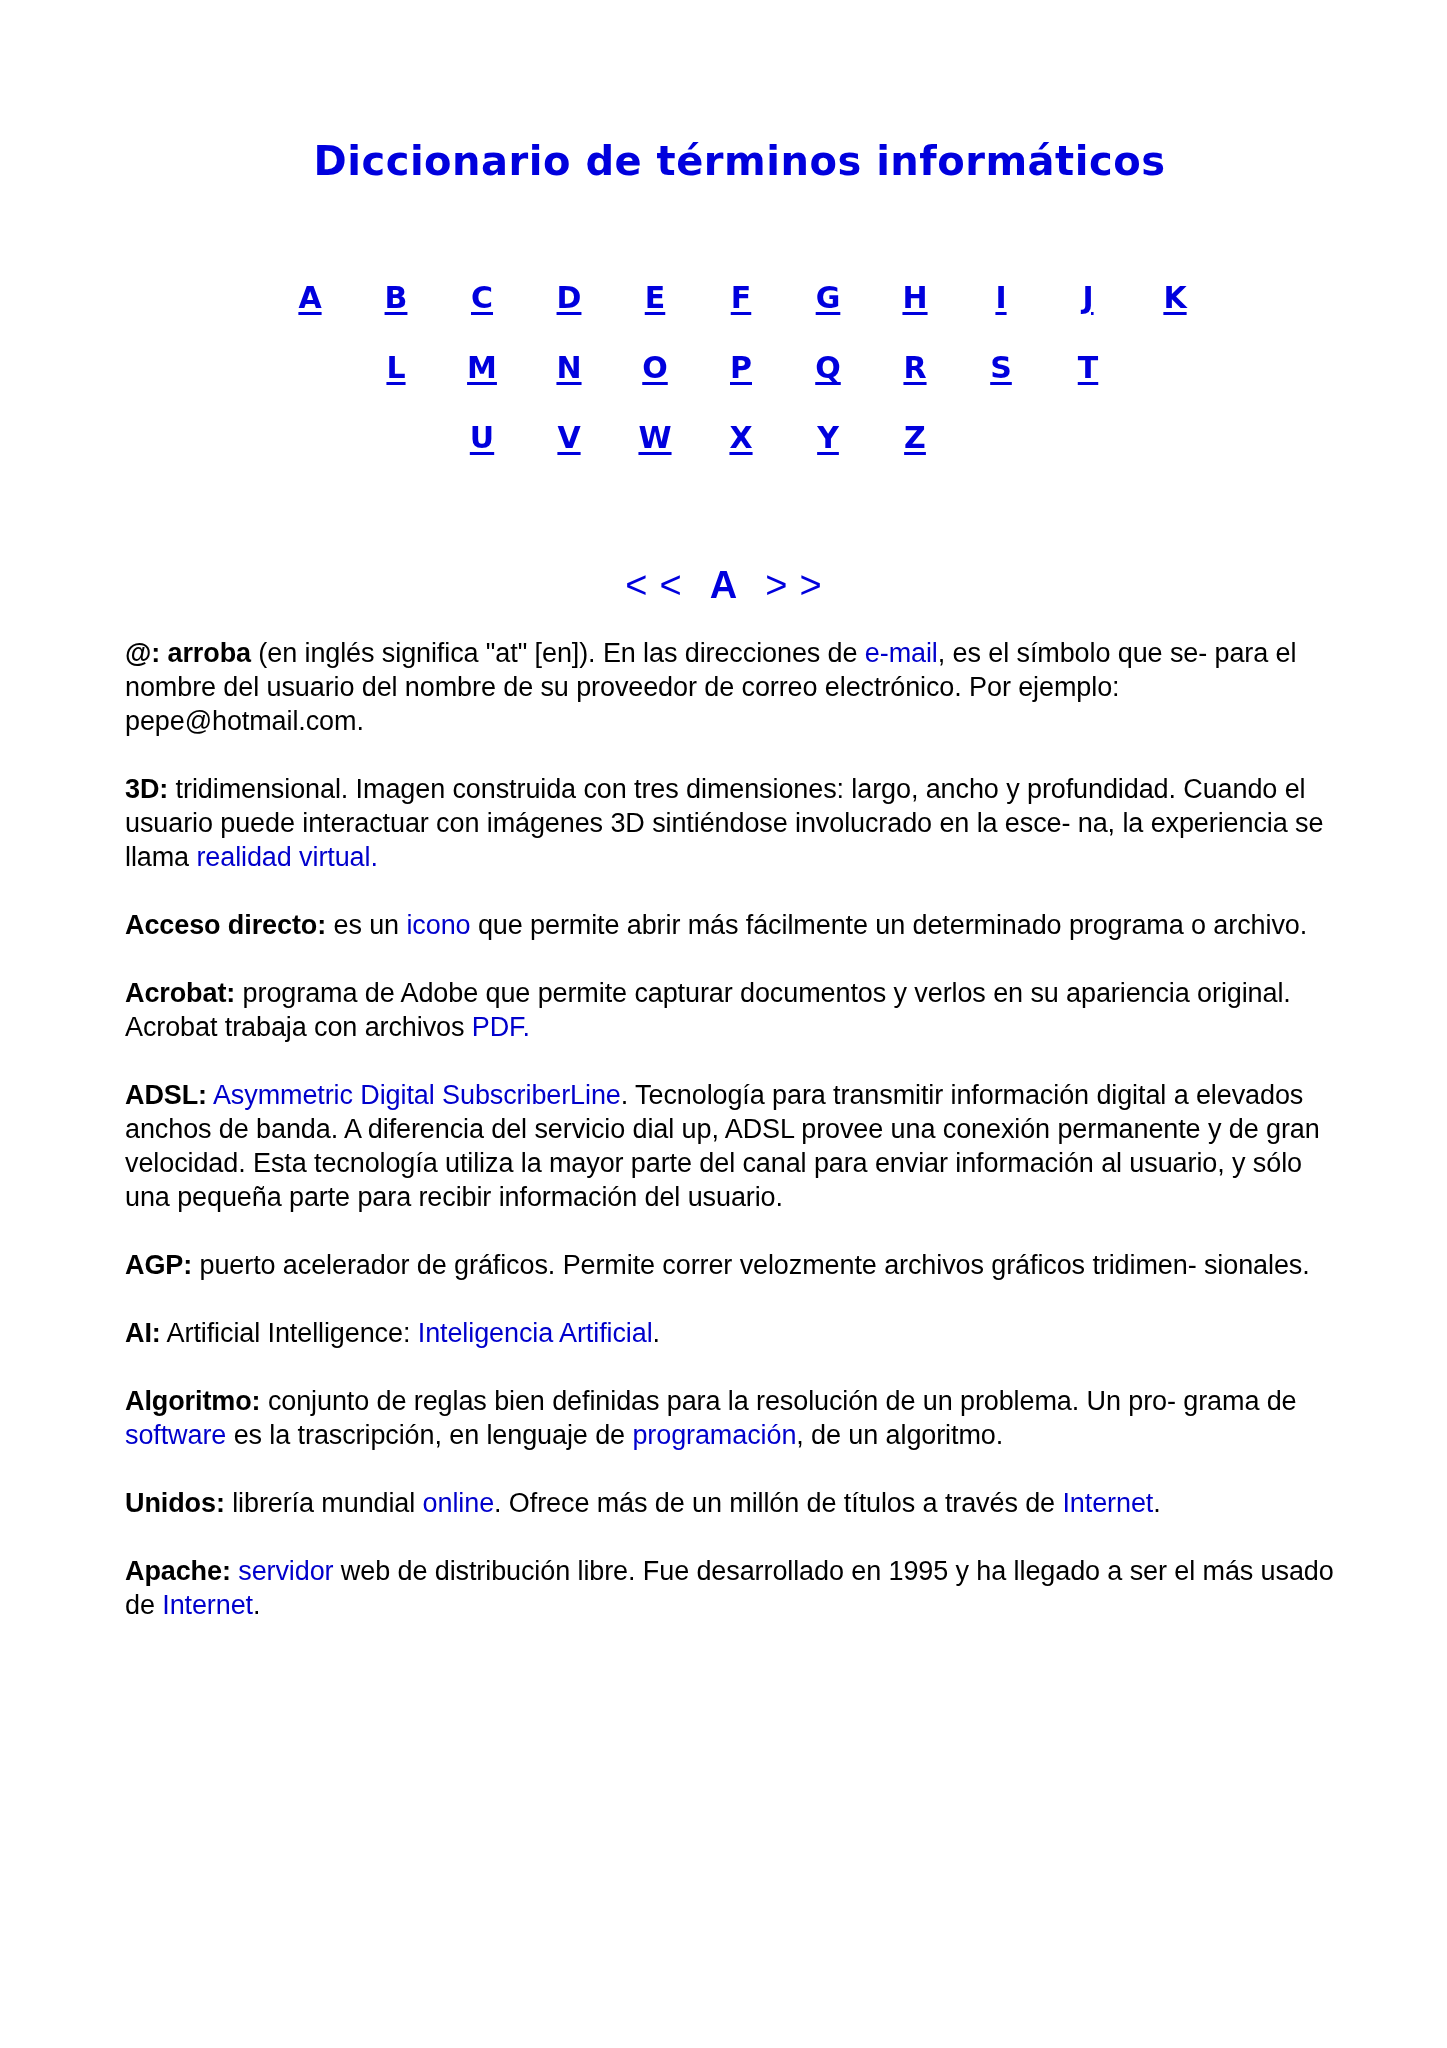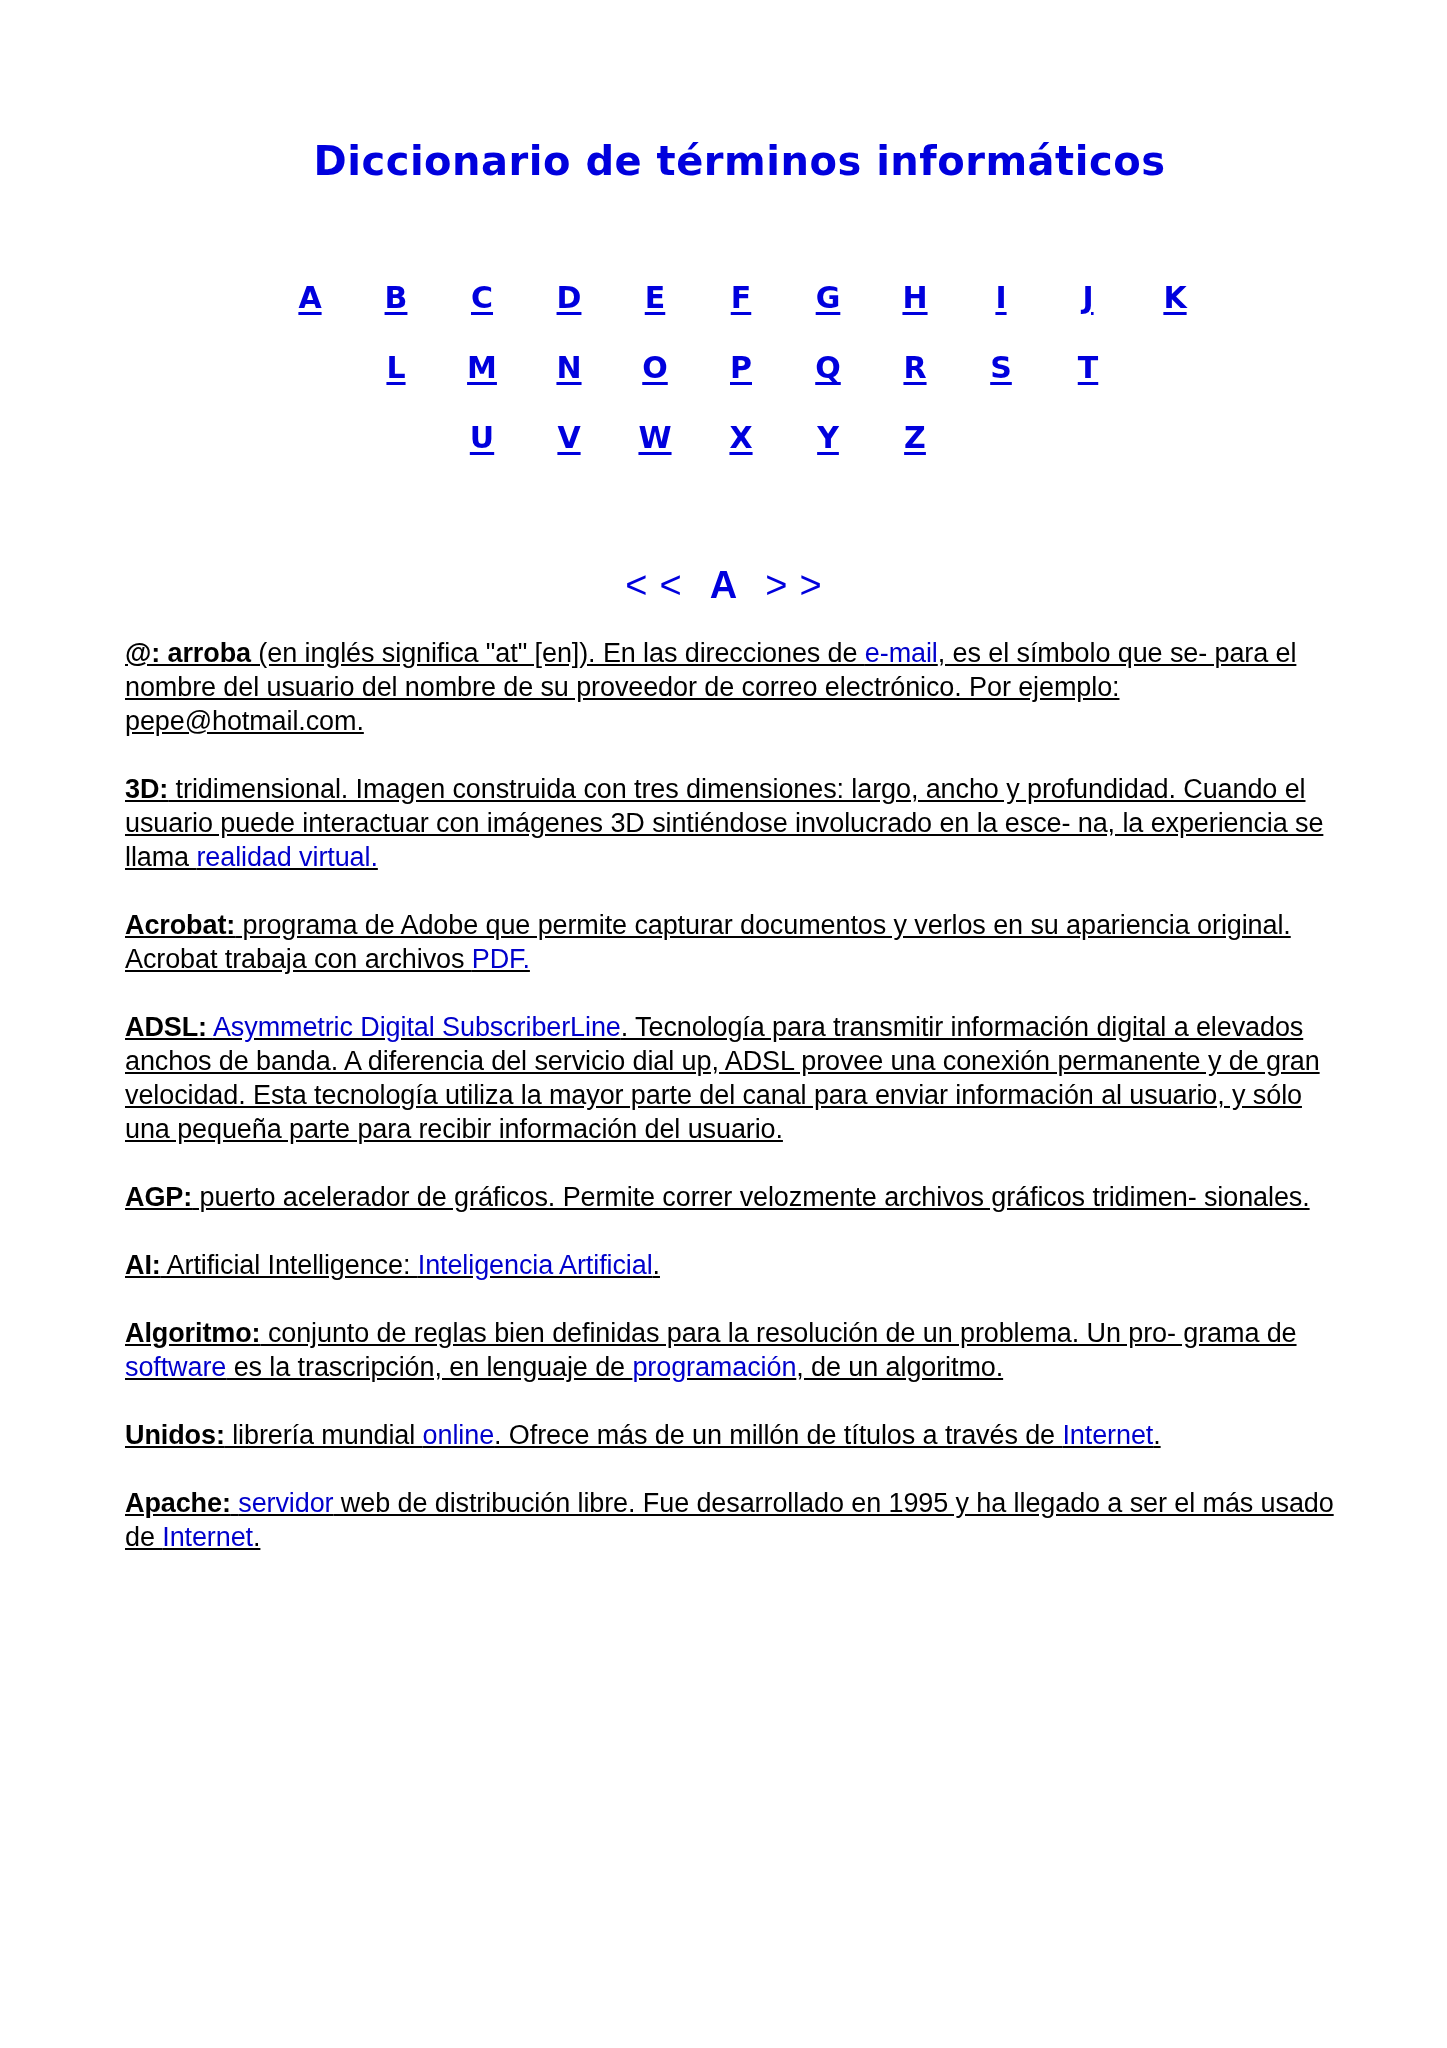--- a/index.html
+++ b/index.html
@@ -73,21 +73,20 @@
       position: absolute;
       top: 636px;
       left: 125px;
       width: 1220px;
     }
     .entry {
       font-size: 27px;
       line-height: 34px;
       margin: 0 0 34px 0;
       letter-spacing: -0.1px;
-      text-decoration: underline;
     }
     .term {
       font-weight: bold;
     }
     .lnk {
       color: #0000cc;
       cursor: pointer;
     }
   </style>
 </head>
@@ -130,20 +129,21 @@
     </div>
   </div>
 
 <div class="nav-bar">
   <span class="nav-arrow">&lt;</span><span class="nav-arrow">&lt;</span><span class="nav-current">A</span><span class="nav-arrow">&gt;</span><span class="nav-arrow">&gt;</span>
 </div>
 
 <div class="entries" id="entries">
     <p class="entry"><span class="term">@: arroba</span><span> (en inglés significa "at" [en]). En las direcciones de </span><span class="lnk">e-mail</span><span>, es el símbolo que se- para el nombre del usuario del nombre de su proveedor de correo electrónico. Por ejemplo: pepe@hotmail.com.</span></p>
     <p class="entry"><span class="term">3D:</span><span> tridimensional. Imagen construida con tres dimensiones: largo, ancho y profundidad. Cuando el usuario puede interactuar con imágenes 3D sintiéndose involucrado en la esce- na, la experiencia se llama </span><span class="lnk">realidad virtual.</span></p>
+    <p class="entry"><span class="term">Acceso directo:</span><span> es un </span><span class="lnk">icono</span><span> que permite abrir más fácilmente un determinado programa o archivo.</span></p>
     <p class="entry"><span class="term">Acrobat:</span><span> programa de Adobe que permite capturar documentos y verlos en su apariencia original. Acrobat trabaja con archivos </span><span class="lnk">PDF.</span></p>
     <p class="entry"><span class="term">ADSL:</span><span> </span><span class="lnk">Asymmetric Digital SubscriberLine</span><span>. Tecnología para transmitir información digital a elevados anchos de banda. A diferencia del servicio dial up, ADSL provee una conexión permanente y de gran velocidad. Esta tecnología utiliza la mayor parte del canal para enviar información al usuario, y sólo una pequeña parte para recibir información del usuario.</span></p>
     <p class="entry"><span class="term">AGP:</span><span> puerto acelerador de gráficos. Permite correr velozmente archivos gráficos tridimen- sionales.</span></p>
     <p class="entry"><span class="term">AI:</span><span> Artificial Intelligence: </span><span class="lnk">Inteligencia Artificial</span><span>.</span></p>
     <p class="entry"><span class="term">Algoritmo:</span><span> conjunto de reglas bien definidas para la resolución de un problema. Un pro- grama de </span><span class="lnk">software</span><span> es la trascripción, en lenguaje de </span><span class="lnk">programación</span><span>, de un algoritmo.</span></p>
     <p class="entry"><span class="term">Unidos:</span><span> librería mundial </span><span class="lnk">online</span><span>. Ofrece más de un millón de títulos a través de </span><span class="lnk">Internet</span><span>.</span></p>
     <p class="entry"><span class="term">Apache:</span><span> </span><span class="lnk">servidor</span><span> web de distribución libre. Fue desarrollado en 1995 y ha llegado a ser el más usado de </span><span class="lnk">Internet</span><span>.</span></p>
   </div>
 
 </body></html>

